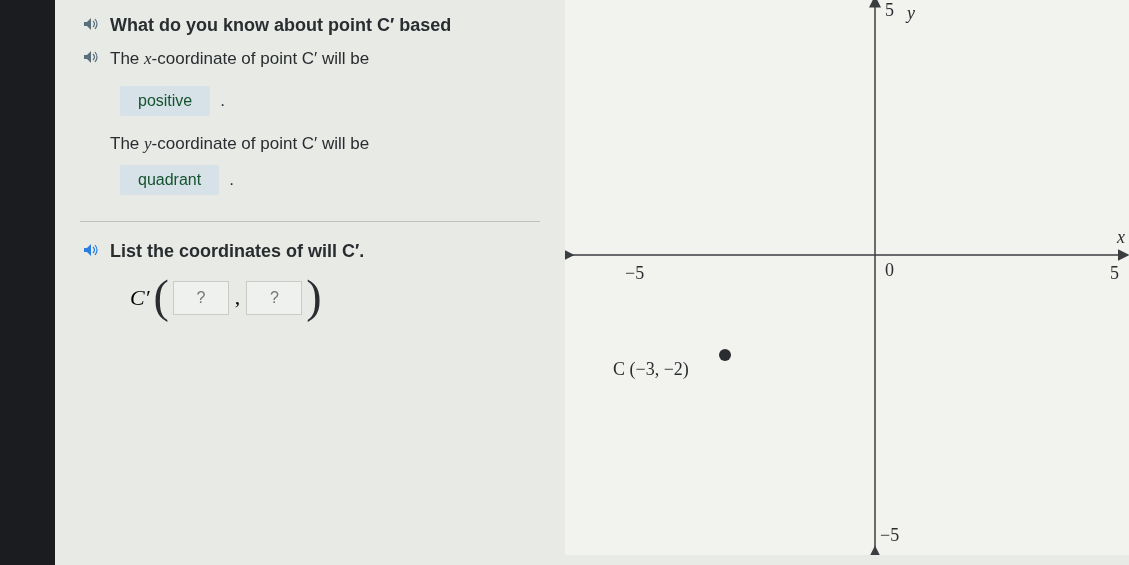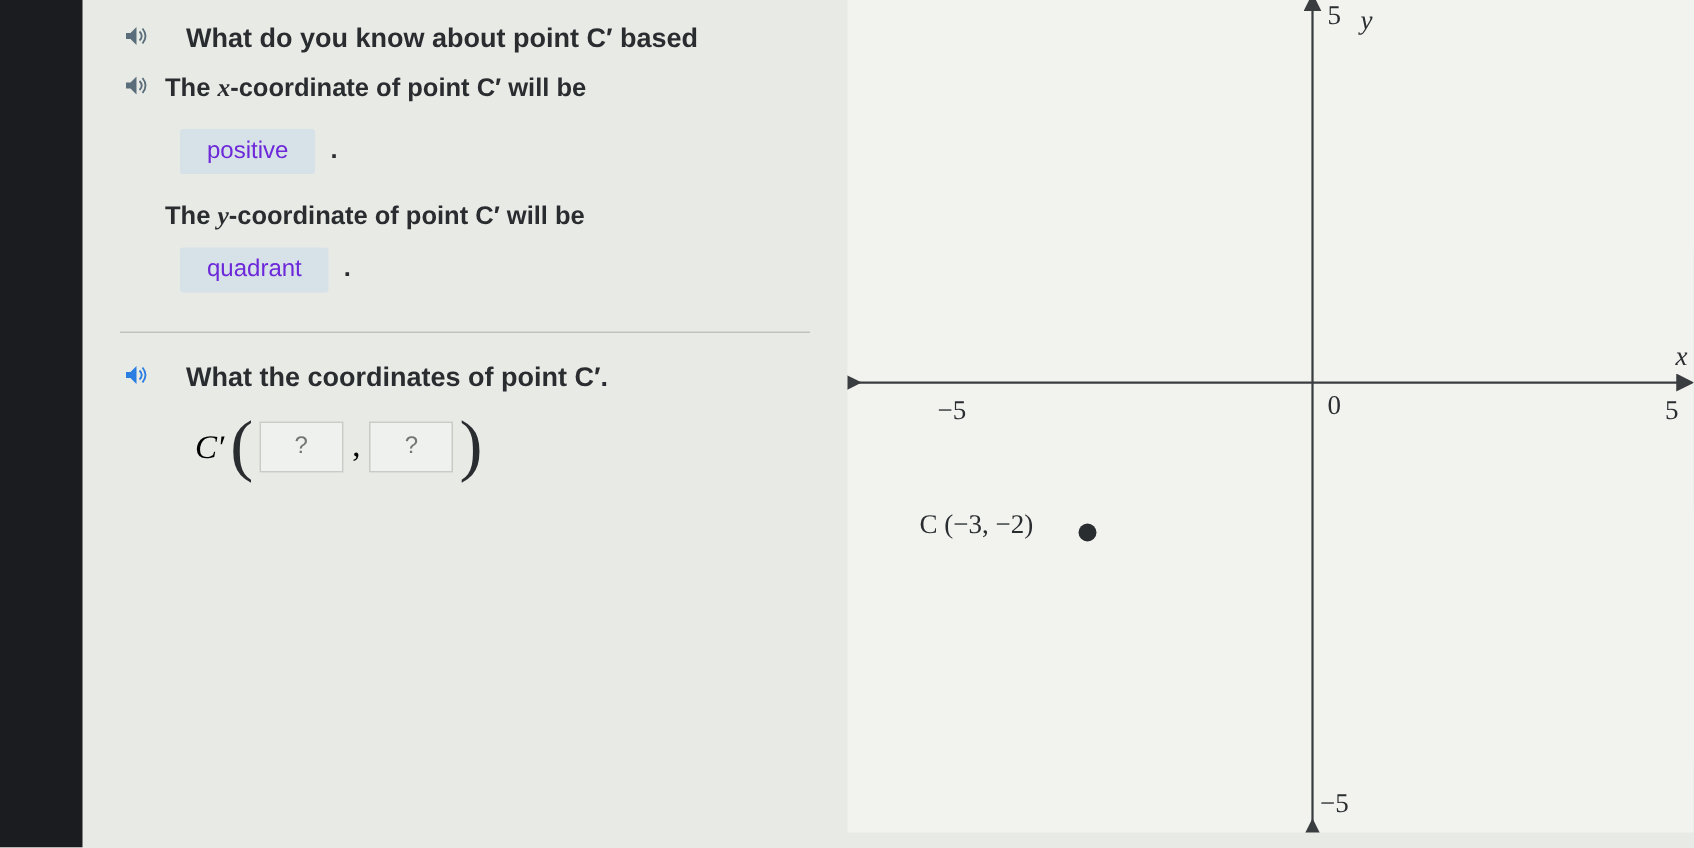--- a/index.html
+++ b/index.html
@@ -36,35 +36,33 @@
     display:flex;
     align-items:center;
     justify-content:center;
   }
   .audio-icon.blue { color: #2a7de1; }
   .question-text {
     font-size: 18px;
     font-weight: 600;
     color: #2a2d30;
     line-height: 1.5;
-    margin-left: 14px;
   }
   .body-text {
     font-size: 17px;
     color: #2a2d30;
     line-height: 1.6;
-    font-weight: bold;
   }
   .mathit { font-style: italic; font-family: 'Times New Roman', serif; }
   .answer-pill {
     display: inline-block;
     background: #d7e2e8;
     padding: 6px 18px;
     font-size: 16px;
-    color: #6d28d9;
+    color: #14532d;
     margin: 8px 0 8px 40px;
     border-radius: 2px;
   }
   .period { margin-left: 10px; }
   .divider {
     border: none;
     border-top: 1px solid #c0c3bd;
     margin: 18px 0 16px 0;
     width: 460px;
   }
@@ -157,21 +155,21 @@
 
   <hr class="divider">
 
   <div class="row">
     <span class="audio-icon blue">
       <svg width="16" height="14" viewBox="0 0 16 14">
           <path d="M1 5 H4 L8 1 V13 L4 9 H1 Z" fill="currentColor"></path>
           <path d="M10 4 Q13 7 10 10 M12 2 Q16 7 12 12" stroke="currentColor" fill="none" stroke-width="1.2"></path>
         </svg>
     </span>
-    <div class="question-text">What the coordinates of point C′.</div>
+    <div class="question-text">List the coordinates of will C′.</div>
   </div>
 
   <div class="coord-entry">
     <span>C′</span>
     <span class="big-paren">(</span>
     <input class="coord-input" placeholder="?" style="">
     <span class="comma">,</span>
     <input class="coord-input" placeholder="?" style="">
     <span class="big-paren">)</span>
   </div>
@@ -190,16 +188,16 @@
 
       <circle cx="160" cy="360" r="6" fill="#2a2d30"></circle>
     </svg>
     <div class="axis-label" style="left:320px; top:5px;">5</div>
     <div class="axis-label mathit" style="left:342px; top:8px;">y</div>
     <div class="axis-label" style="left:60px; top:268px;">−5</div>
     <div class="axis-label" style="left:320px; top:265px;">0</div>
     <div class="axis-label" style="left:545px; top:268px;">5</div>
     <div class="axis-label mathit" style="left:552px; top:232px;">x</div>
     <div class="axis-label" style="left:315px; top:530px;">−5</div>
-    <div class="axis-label mathit" style="left:48px; top:344px; font-style:normal;">C (−3, −2)</div>
+    <div class="axis-label mathit" style="left:48px; top:364px; font-style:normal;">C (−3, −2)</div>
   </div>
 
 </div>
 
 </body></html>

